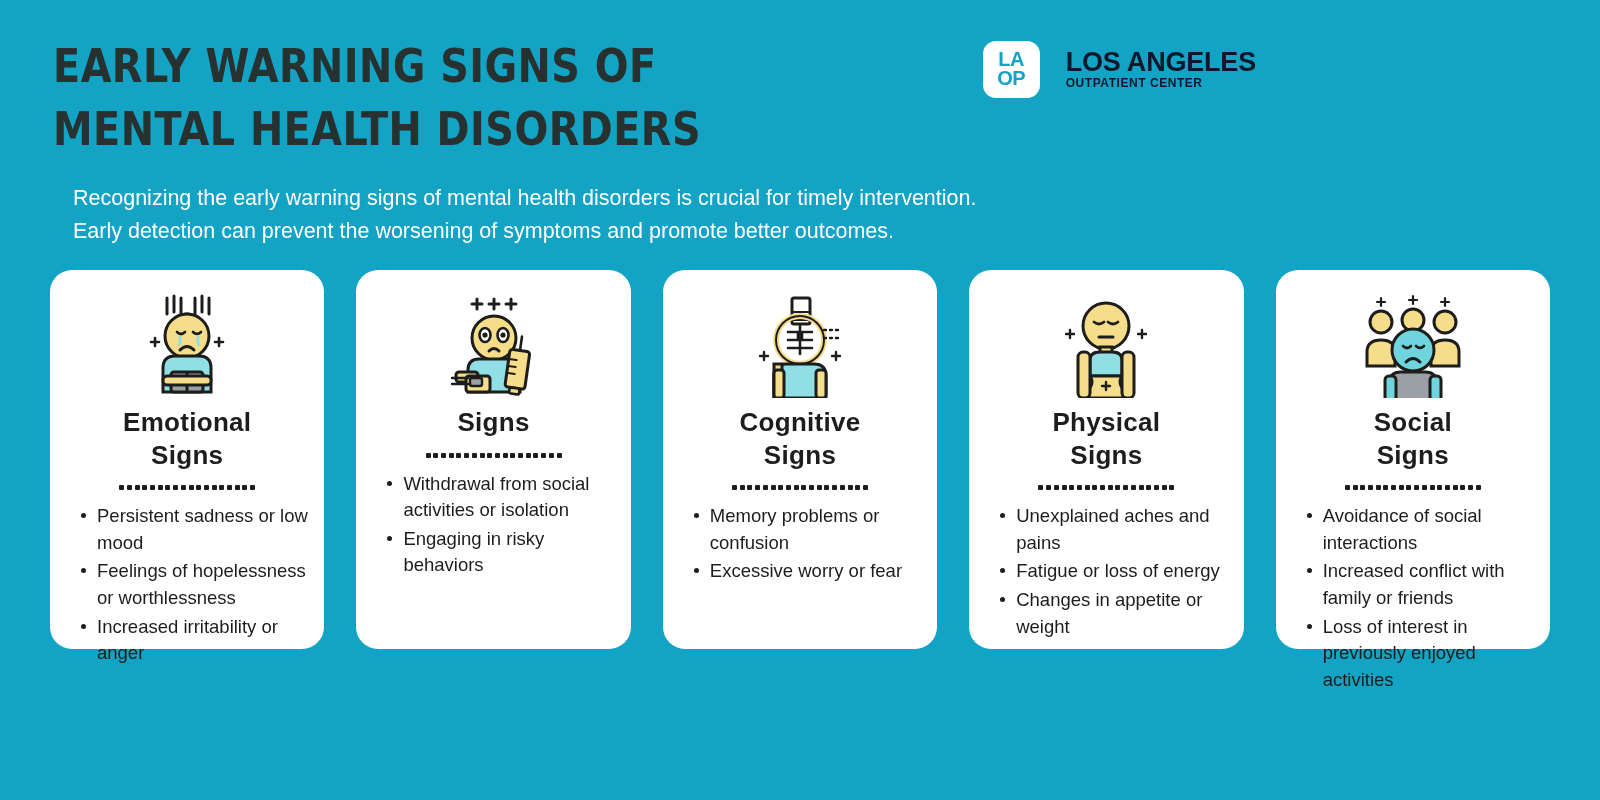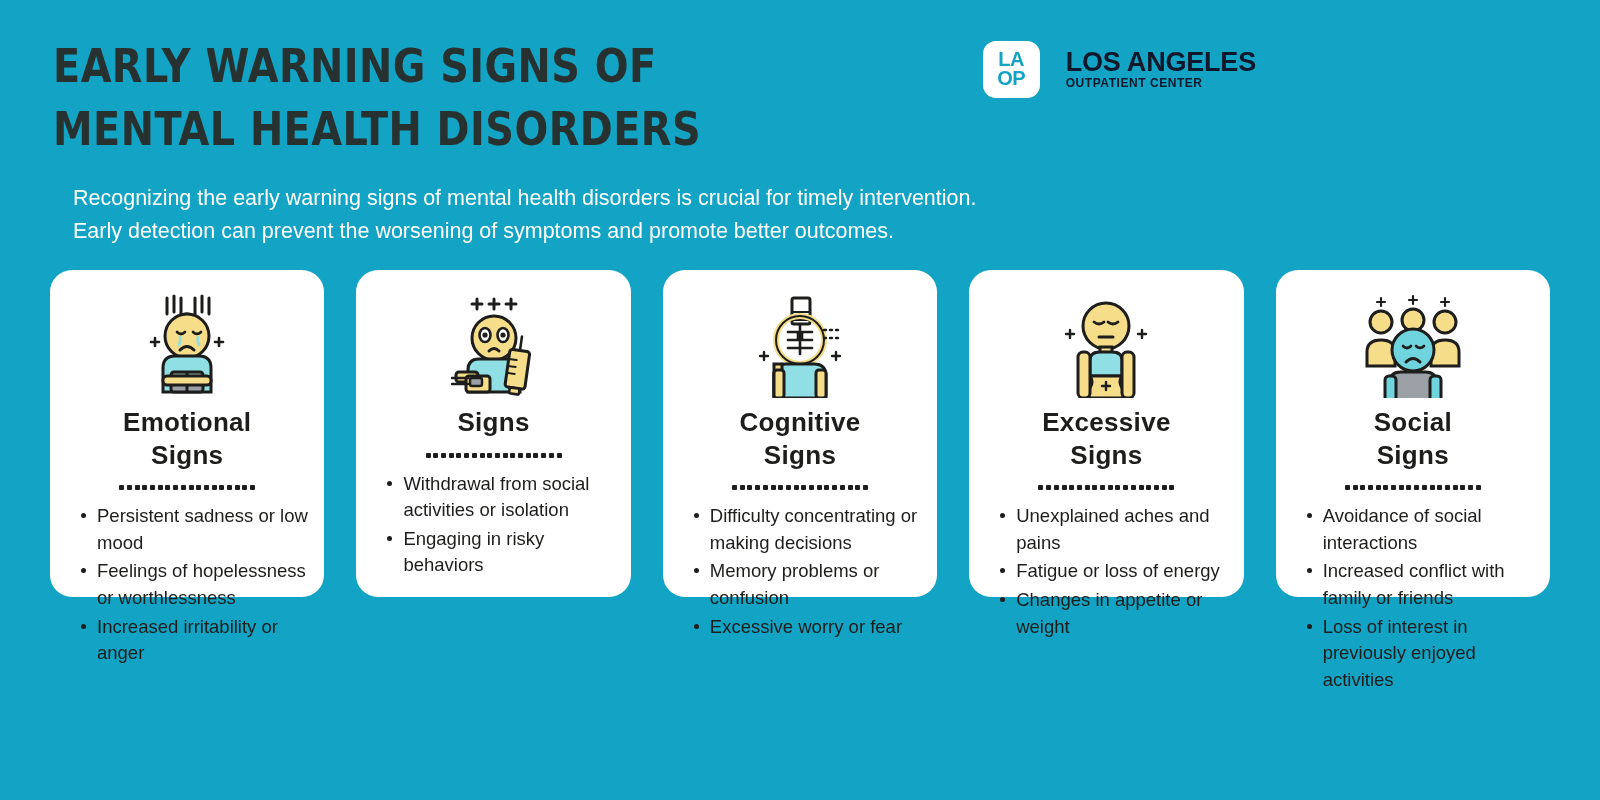--- a/index.html
+++ b/index.html
@@ -106,21 +106,21 @@
     line-height: 1.1;
     white-space: nowrap;
   }
 
   
   .cards {
     position: absolute;
     left: 50px;
     top: 270px;
     width: 1500px;
-    height: 327px;
+    height: 379px;
     display: flex;
     gap: 32px;
   }
 
   .card {
     flex: 1 1 0;
     background: #ffffff;
     border-radius: 22px;
     position: relative;
     padding: 14px 14px 0 14px;
@@ -396,21 +396,20 @@
         <i></i>
         <i></i>
         <i></i>
         <i></i>
         <i></i>
         <i></i>
         <i></i>
         <i></i>
       </div>
     <ul class="bullets">
-      <li>Difficulty concentrating or making decisions</li>
       <li>Memory problems or confusion</li>
       <li>Excessive worry or fear</li>
     </ul>
   </div>
 
   <div class="card">
     <div class="card-icon">
       <svg width="108" height="108" viewBox="0 0 108 108">
         <circle cx="54" cy="36" r="23" fill="#f6dd8a" stroke="#1d1d1b" stroke-width="3"></circle>
         <path d="M42 32 q5 4 10 0" stroke="#1d1d1b" stroke-width="2.8" fill="none" stroke-linecap="round"></path>
@@ -425,21 +424,21 @@
           <line x1="50" y1="96" x2="58" y2="96"></line>
             <line x1="54" y1="92" x2="54" y2="100"></line>
           <line x1="14" y1="44" x2="22" y2="44"></line>
             <line x1="18" y1="40" x2="18" y2="48"></line>
           <line x1="86" y1="44" x2="94" y2="44"></line>
             <line x1="90" y1="40" x2="90" y2="48"></line>
         </g>
       </svg>
     </div>
     <div class="card-title">
-      <span class="tw">Excessive</span>
+      <span class="tw">Physical</span>
       <span class="tw">Signs</span>
     </div>
     <div class="divider">
         <i></i>
         <i></i>
         <i></i>
         <i></i>
         <i></i>
         <i></i>
         <i></i>

